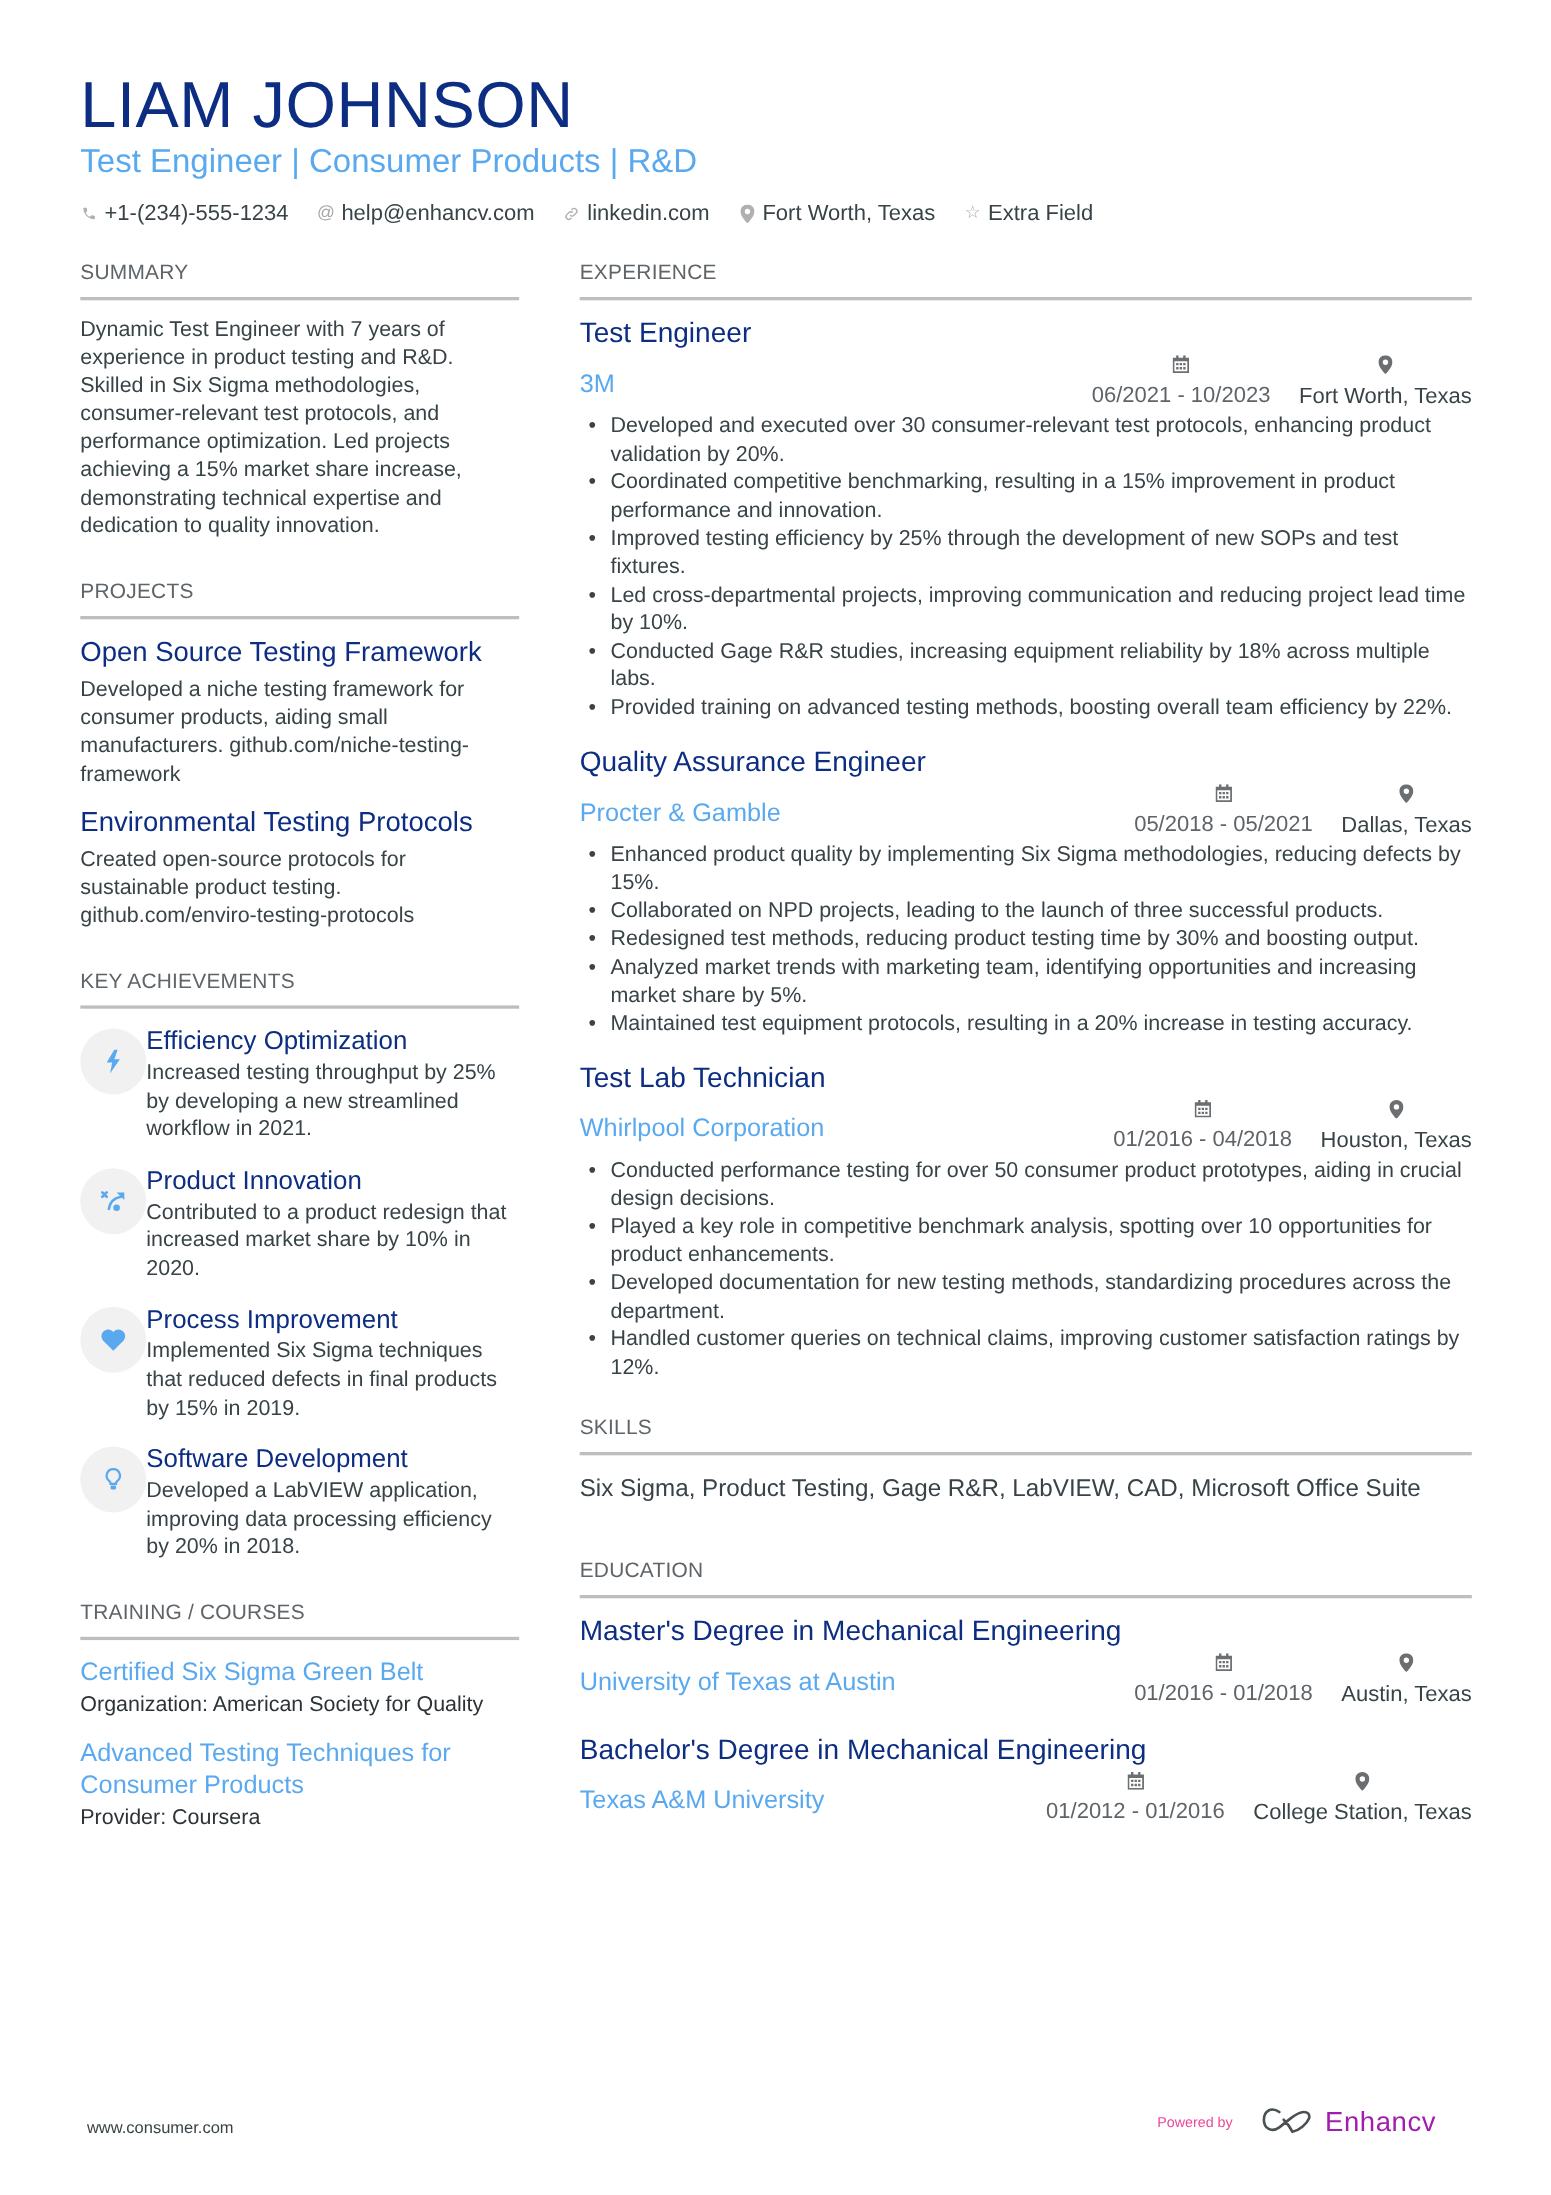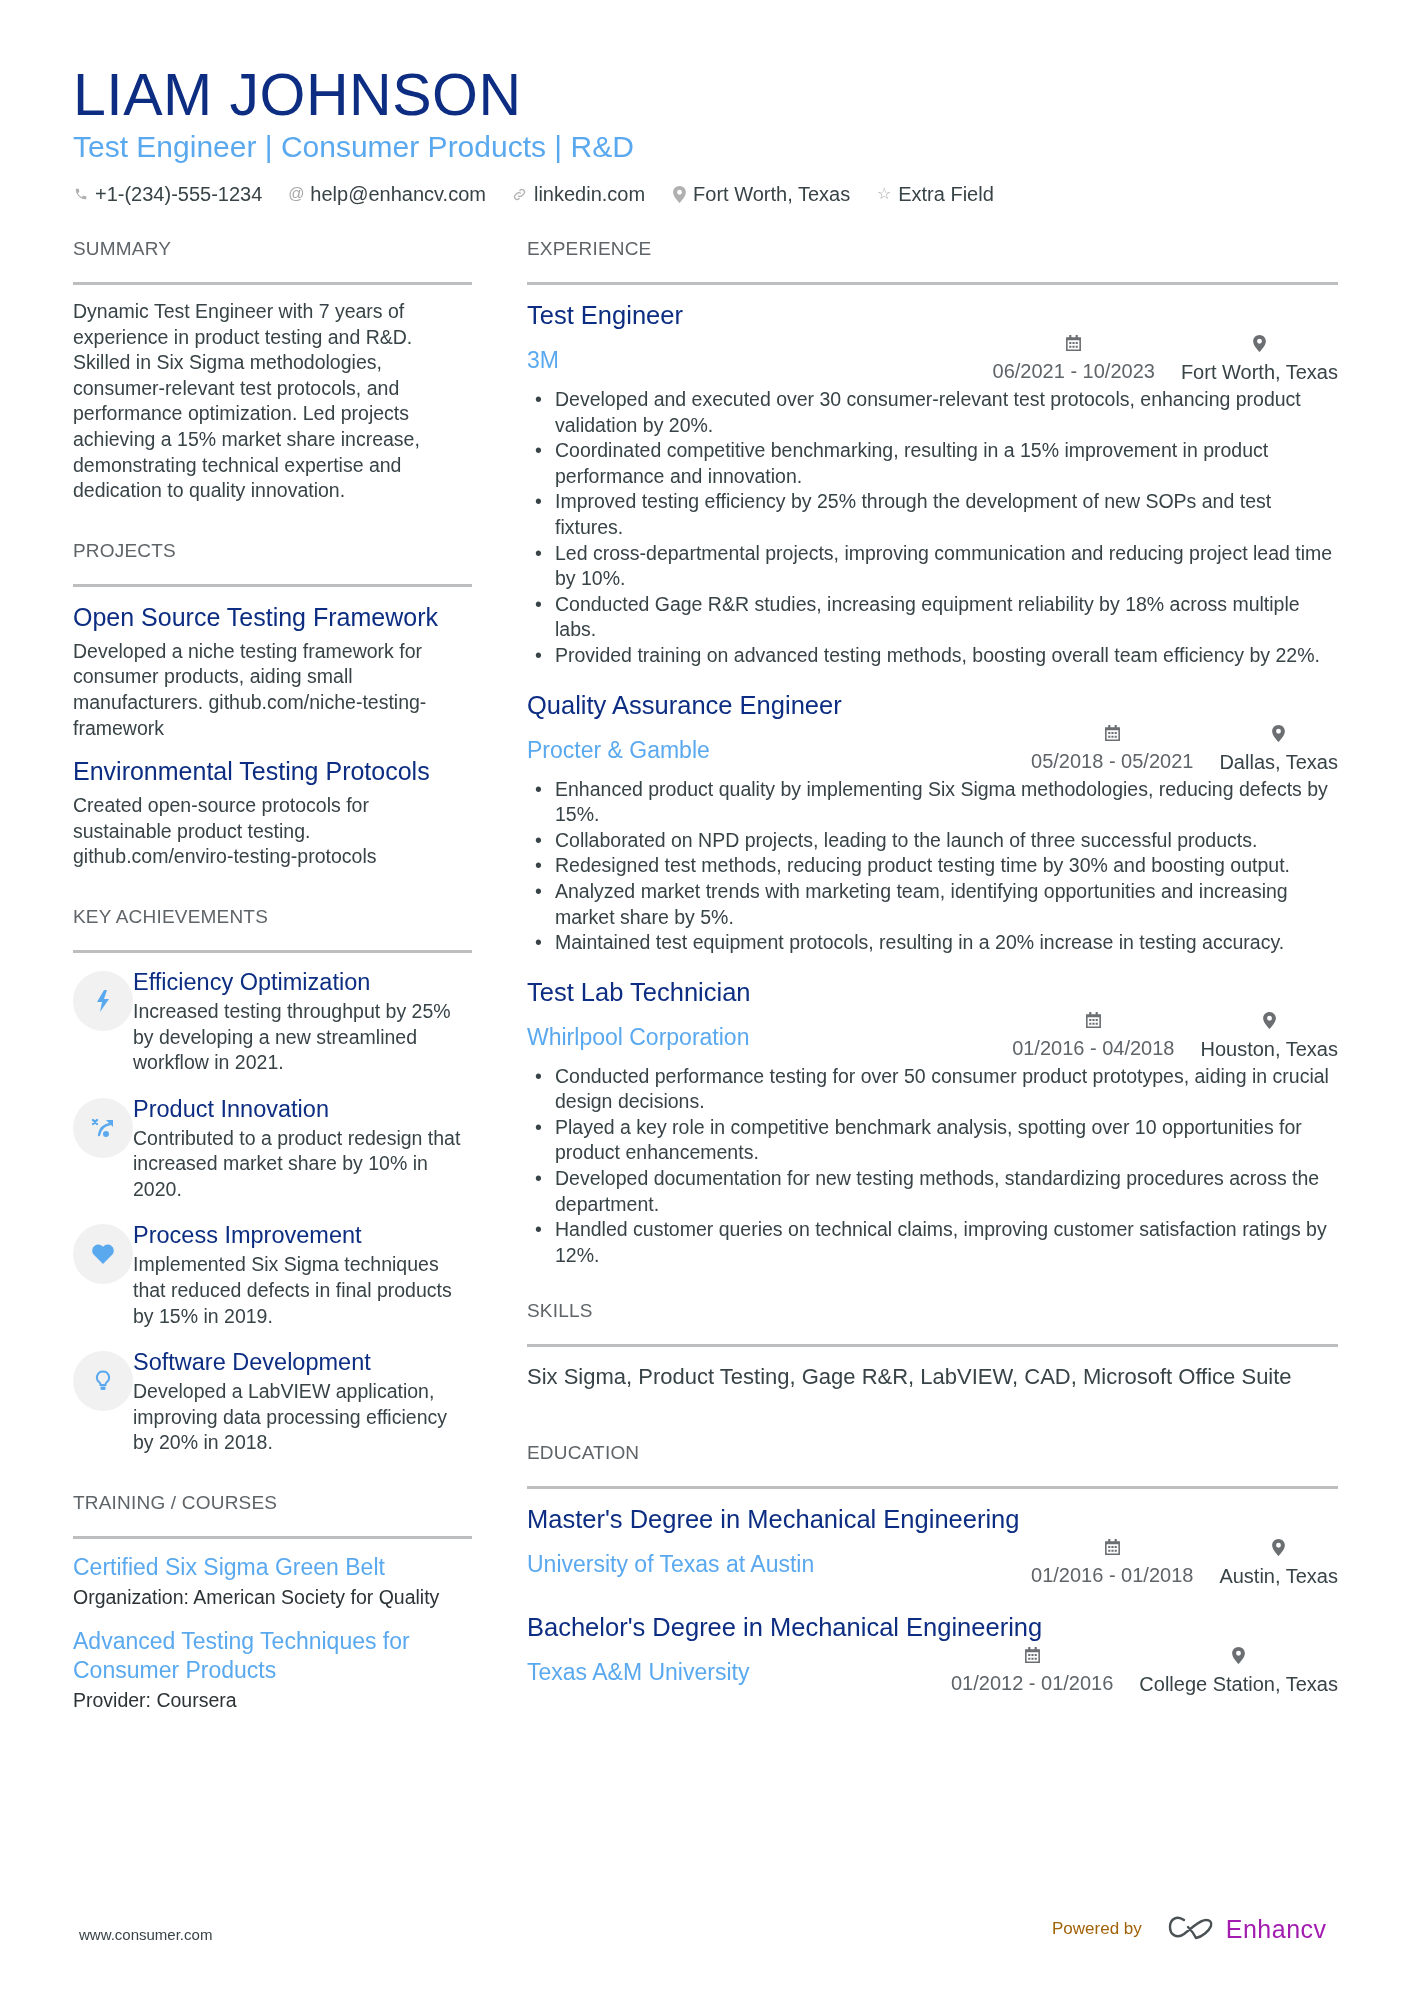--- a/index.html
+++ b/index.html
@@ -10,21 +10,21 @@
   .name { font-family: "Liberation Sans", sans-serif; font-size: 59px; line-height: 70px; color: #0c2d82; letter-spacing: 0.5px; }
   .subtitle { font-size: 30px; line-height: 36px; color: #5aa9ef; margin-top: -1px; }
   .contacts { display: flex; gap: 26px; margin-top: 16px; font-size: 20px; line-height: 26px; color: #384347; }
   .contact { display: flex; align-items: center; gap: 6px; }
   .contact .ic { color: #a8a8a8; font-size: 16px; display: inline-flex; width: 16px; justify-content: center; }
 
   .col-left { position: absolute; left: 73px; top: 236px; width: 399px; }
   .col-right { position: absolute; left: 527px; top: 236px; width: 811px; }
 
   .section { margin-bottom: 34px; }
-  .sec-title { font-size: 19px; line-height: 26px; color: #5e6468; text-transform: uppercase; letter-spacing: 0.2px; padding-bottom: 20px; border-bottom: 3px solid #bcbec0; margin-bottom: 14px; }
+  .sec-title { font-size: 19px; line-height: 26px; color: #5e6468; text-transform: uppercase; letter-spacing: 0.2px; padding-bottom: 8px; border-bottom: 3px solid #bcbec0; margin-bottom: 14px; }
 
   .body-text { font-size: 19.5px; line-height: 25.6px; color: #384347; }
 
   .proj { margin-bottom: 14px; }
   .proj-title { font-size: 25px; line-height: 32px; color: #0c2d82; margin-bottom: 6px; }
 
   .ach { display: flex; gap: 0; margin-bottom: 18px; }
   .ach-icon { flex: 0 0 60px; width: 60px; height: 60px; border-radius: 50%; background: #f1f1f1; display: flex; align-items: center; justify-content: center; margin-top: 4px; }
   .ach-body { flex: 1; }
   .ach-title { font-size: 23.5px; line-height: 30px; color: #0c2d82; margin-bottom: 2px; }
@@ -45,21 +45,21 @@
   .bullets li { position: relative; padding-left: 28px; font-size: 19.5px; line-height: 25.6px; color: #384347; }
   .bullets li::before { content: "•"; position: absolute; left: 8px; top: 0; color: #384347; }
 
   .skills-text { font-size: 22px; line-height: 27px; color: #384347; padding-top: 2px; }
 
   .edu { margin-bottom: 22px; }
   .edu-title { font-size: 25.5px; line-height: 32px; color: #0c2d82; }
 
   .footer-left { position: absolute; left: 79px; top: 1926px; font-size: 15px; color: #384347; }
   .footer-right { position: absolute; left: 1052px; top: 1914px; display: flex; align-items: center; gap: 26px; }
-  .powered { font-size: 17px; color: #a16207; }
+  .powered { font-size: 13px; color: #ec4899; }
   .brand { display: flex; align-items: center; gap: 12px; }
   .brand-name { font-size: 25px; color: #a21caf; letter-spacing: 0.5px; }
 </style>
 </head>
 <body>
 
 <div class="header">
   <div class="name">LIAM JOHNSON</div>
   <div class="subtitle">Test Engineer | Consumer Products | R&amp;D</div>
   <div class="contacts">

